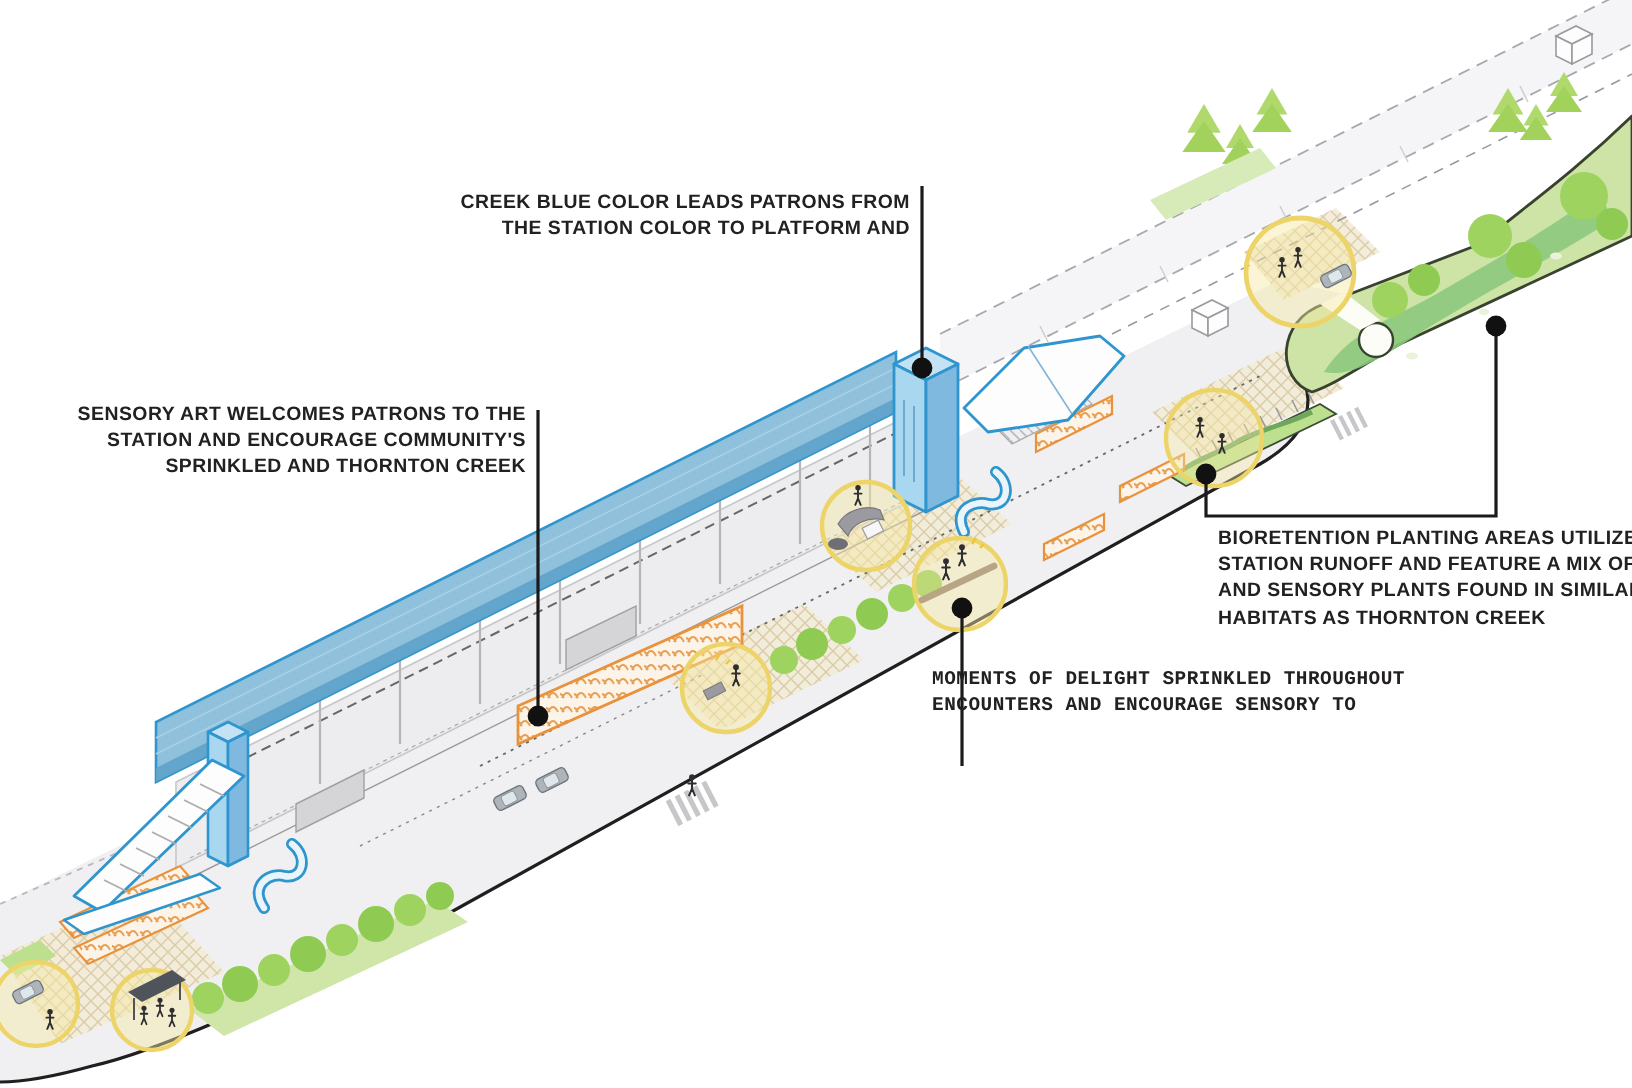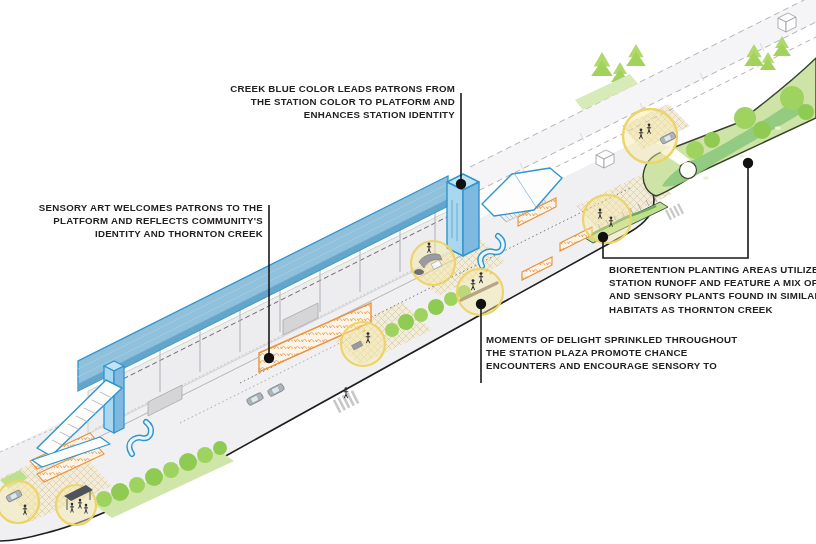--- a/index.html
+++ b/index.html
@@ -4,24 +4,24 @@
 <style>
   html,body{margin:0;padding:0;background:#fff;}
   .stage{position:relative;width:816px;height:544px;overflow:hidden;background:#fff;
          font-family:"Liberation Sans",sans-serif;}
   .stage svg{position:absolute;left:0;top:0;}
   .ann{position:absolute;font-size:9.7px;font-weight:700;line-height:13.2px;
        letter-spacing:.25px;color:#232020;white-space:nowrap;}
   .ann span{display:block;}
   .ar{text-align:right;}
   .al{text-align:left;}
-  #ann-creek{top:82px;left:150px;width:305px;}
+  #ann-creek{top:95px;left:150px;width:305px;}
   #ann-art{top:201px;left:8px;width:255px;}
   #ann-bio{top:263px;left:609px;width:260px;}
-  #ann-mom{top:333px;left:486px;width:310px;}
+  #ann-mom{top:333px;left:466px;width:310px;font-family:Liberation Mono, monospace;}
 </style>
 </head>
 <body>
 
 <div class="stage">
 <svg width="816" height="544" viewBox="0 0 816 544">
   <defs>
     <pattern id="tanHatch" patternUnits="userSpaceOnUse" width="7" height="7">
       <rect width="7" height="7" fill="#F3ECD9"></rect>
       <path d="M0,0 L7,7 M7,0 L0,7" stroke="#D9CAA3" stroke-width="0.7"></path>
@@ -327,31 +327,29 @@
     <circle cx="269" cy="358" r="5.2"></circle>
     <circle cx="603" cy="237" r="5.2"></circle>
     <circle cx="748" cy="163" r="5.2"></circle>
     <circle cx="481" cy="304" r="5.2"></circle>
   </g>
 </svg>
 
   <div class="ann ar" id="ann-creek">
     <span>CREEK BLUE COLOR LEADS PATRONS FROM</span>
     <span>THE STATION COLOR TO PLATFORM AND</span>
-    <span>ENHANCES STATION IDENTITY</span>
   </div>
   <div class="ann ar" id="ann-art">
     <span>SENSORY ART WELCOMES PATRONS TO THE</span>
-    <span>PLATFORM AND REFLECTS COMMUNITY'S</span>
-    <span>IDENTITY AND THORNTON CREEK</span>
+    <span>STATION AND ENCOURAGE COMMUNITY'S</span>
+    <span>SPRINKLED AND THORNTON CREEK</span>
   </div>
   <div class="ann al" id="ann-bio">
     <span>BIORETENTION PLANTING AREAS UTILIZE</span>
     <span>STATION RUNOFF AND FEATURE A MIX OF</span>
     <span>AND SENSORY PLANTS FOUND IN SIMILAR</span>
     <span>HABITATS AS THORNTON CREEK</span>
   </div>
   <div class="ann al" id="ann-mom">
     <span>MOMENTS OF DELIGHT SPRINKLED THROUGHOUT</span>
-    <span>THE STATION PLAZA PROMOTE CHANCE</span>
     <span>ENCOUNTERS AND ENCOURAGE SENSORY TO</span>
   </div>
 </div>
 
 </body></html>

